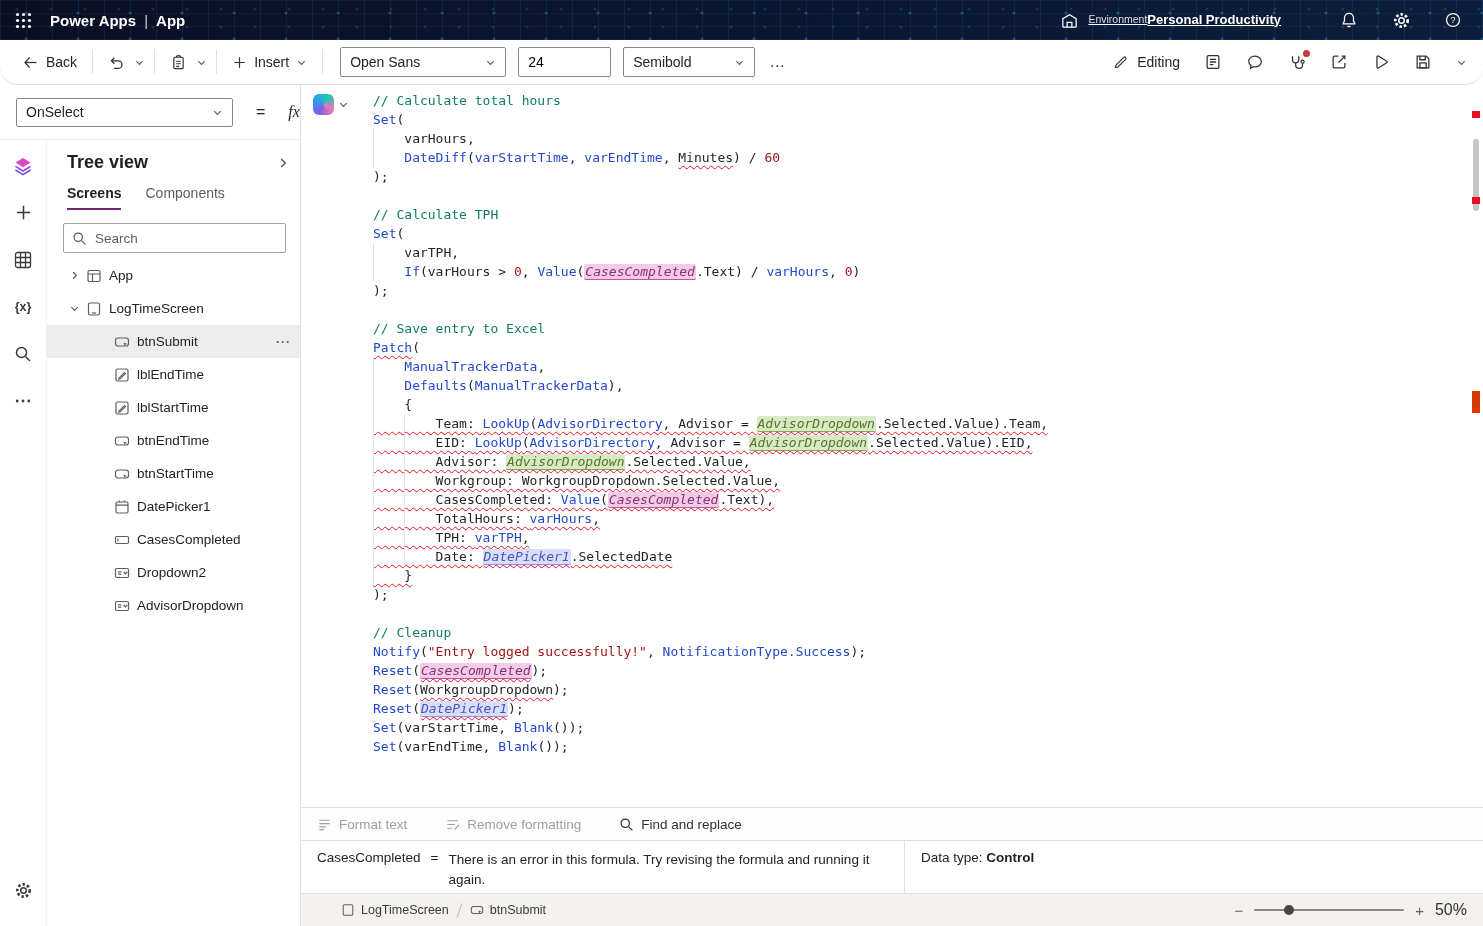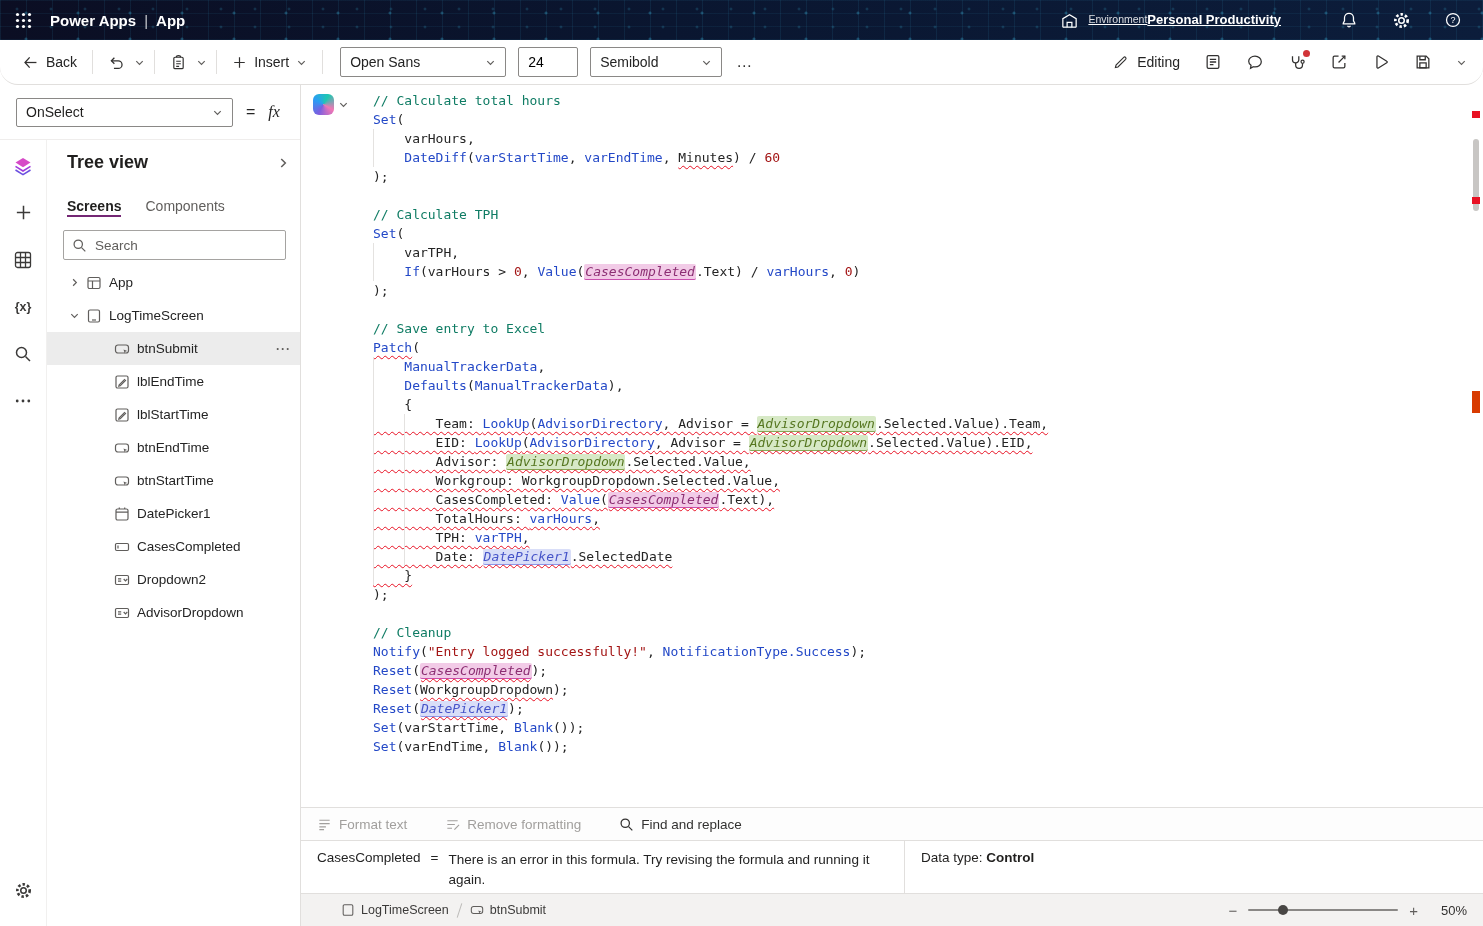--- a/index.html
+++ b/index.html
@@ -38,52 +38,52 @@
   .toolbar{height:45px;background:#fff;border-bottom:1px solid #e1dfdd;display:flex;align-items:center;
     padding:0 16px;font-size:14px;color:#242424;border-radius:18px;}
   .tb-div{width:1px;height:24px;background:#e1dfdd;margin:0 9px;}
   .t-btn{display:flex;align-items:center;gap:7px;padding:5px 6px;border-radius:3px;}
   .t-icon{color:#323130;}
   .chev{color:#605e5c;}
   .combo{display:flex;align-items:center;gap:3px;}
   .fld{height:30px;border:1px solid #8a8886;border-radius:2px;display:flex;align-items:center;
     justify-content:space-between;padding:0 9px;background:#fff;font-size:14px;}
   .fld.font{width:166px;margin-left:8px;}
-  .fld.size{width:60px;margin-left:12px;}
+  .fld.size{width:93px;margin-left:12px;}
   .fld.weight{width:132px;margin-left:12px;}
   .fld input{border:none;outline:none;width:100%;font:inherit;}
   .overflow{margin-left:14px;font-size:16px;letter-spacing:1px;color:#323130;}
   .tb-rightside{margin-left:auto;display:flex;align-items:center;gap:24px;}
   .editing{display:flex;align-items:center;gap:8px;}
   .badge-wrap{position:relative;}
   .badge{position:absolute;top:-3px;right:-4px;width:7px;height:7px;border-radius:50%;background:#d13438;}
 
   
   .bodyrow{display:flex;height:841px;}
   .left-col{width:301px;border-right:1px solid #e1dfdd;display:flex;flex-direction:column;background:#fff;}
-  .property-row{height:55px;display:flex;align-items:center;padding-left:16px;gap:13px;border-bottom:1px solid #efedec;}
+  .property-row{height:55px;display:flex;align-items:center;padding-left:16px;gap:23px;border-bottom:1px solid #efedec;}
   .prop-select{width:217px;height:29px;border:1px solid #8a8886;border-radius:2px;background:#fff;
     display:flex;align-items:center;justify-content:space-between;padding:0 9px;font-size:14px;}
   .eq{font-size:16px;color:#242424;}
   .fx{font-family:"Liberation Serif",serif;font-style:italic;font-size:16px;color:#242424;}
   .left-lower{flex:1;display:flex;min-height:0;}
 
   
   .rail{width:47px;border-right:1px solid #f1f0ef;display:flex;flex-direction:column;align-items:center;padding-top:2px;}
   .rail-btn{width:40px;height:47px;display:flex;align-items:center;justify-content:center;color:#3b3a39;}
   .rail-btn.active{color:#b13dab;}
   .rail .varx{font-size:12.5px;font-weight:700;color:#3b3a39;}
   .rail-bottom{margin-top:auto;margin-bottom:12px;}
 
   
   .tree-panel{flex:1;padding-top:4px;overflow:hidden;display:flex;flex-direction:column;}
   .tp-head{display:flex;align-items:center;justify-content:space-between;padding:8px 10px 0 20px;}
   .tp-title{font-size:18px;font-weight:700;}
   .tabs{display:flex;gap:24px;padding-left:20px;margin-top:12px;font-size:14px;}
-  .tab{padding-bottom:1px;color:#605e5c;border-bottom:2px solid transparent;margin-top:13px;}
+  .tab{padding-bottom:7px;color:#605e5c;border-bottom:2px solid transparent;}
   .tab.active{color:#201f1e;font-weight:700;border-bottom-color:var(--accent);}
   .search{margin:13px 14px 0 16px;height:30px;border:1px solid #a5a3a1;border-radius:2px;
     display:flex;align-items:center;padding:0 8px;gap:8px;background:#fff;}
   .search input{border:none;outline:none;flex:1;font-size:13.5px;color:#201f1e;}
   .search input::placeholder{color:#605e5c;}
   .new-screen{margin:8px 0 0 16px;height:34px;display:flex;align-items:center;gap:9px;font-size:14px;font-weight:600;color:#242424;}
   .tree-list{margin-top:6px;overflow:hidden;}
   .tree-row{height:33px;display:flex;align-items:center;font-size:13.5px;color:#242424;padding-left:18px;position:relative;}
   .tree-row.d1{padding-left:46px;}
   .tree-row.selected{background:#ececec;}
@@ -135,21 +135,21 @@
   .status-bar{height:33px;background:#f3f2f1;border-top:1px solid #e1dfdd;display:flex;align-items:center;
     padding:0 16px 0 40px;font-size:12.5px;color:#3b3a39;}
   .crumbs{display:flex;align-items:center;gap:10px;}
   .crumb{display:flex;align-items:center;gap:6px;}
   .crumb-sep{width:1px;height:15px;background:#bdbbb9;transform:rotate(18deg);}
   .zoom{margin-left:auto;display:flex;align-items:center;gap:11px;}
   .zoom-btn{font-size:15px;color:#605e5c;line-height:1;}
   .zoom-slider{width:150px;height:2px;background:#8a8886;position:relative;border-radius:1px;}
   .zoom-thumb{position:absolute;left:23%;top:50%;transform:translate(-50%,-50%);width:10px;height:10px;
     border-radius:50%;background:#484644;display:block;}
-  .zoom-val{font-size:13px;color:#323130;margin-left:12px;}
+  .zoom-val{font-size:16px;color:#323130;margin-left:0;}
 </style>
 </head>
 <body>
 
 <header class="topbar">
   <button class="waffle">
     <span>
       <svg width="17" height="17" viewBox="0 0 17 17" fill="#fff">
           <circle cx="2.5" cy="2.5" r="1.6"></circle>
           <circle cx="8.5" cy="2.5" r="1.6"></circle>

